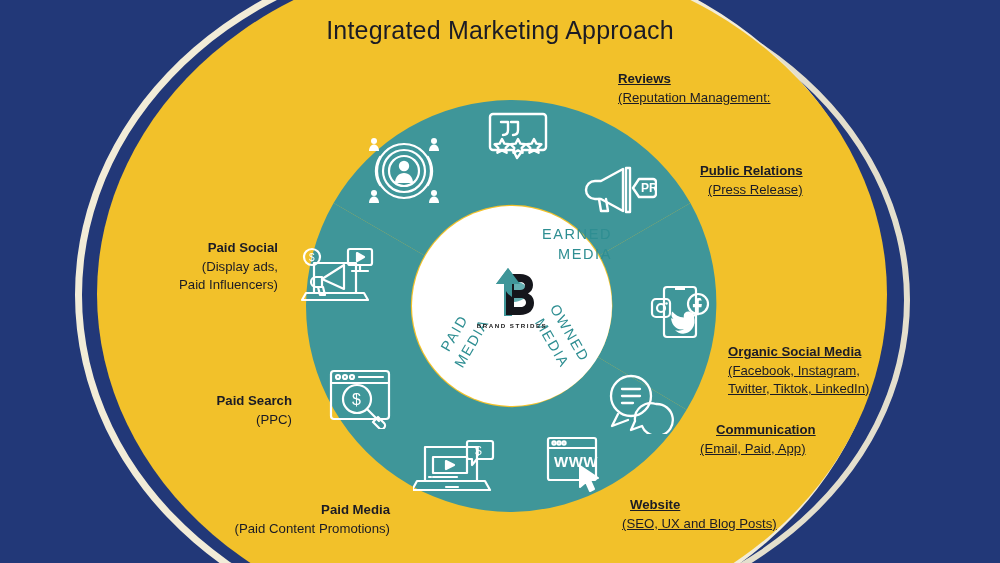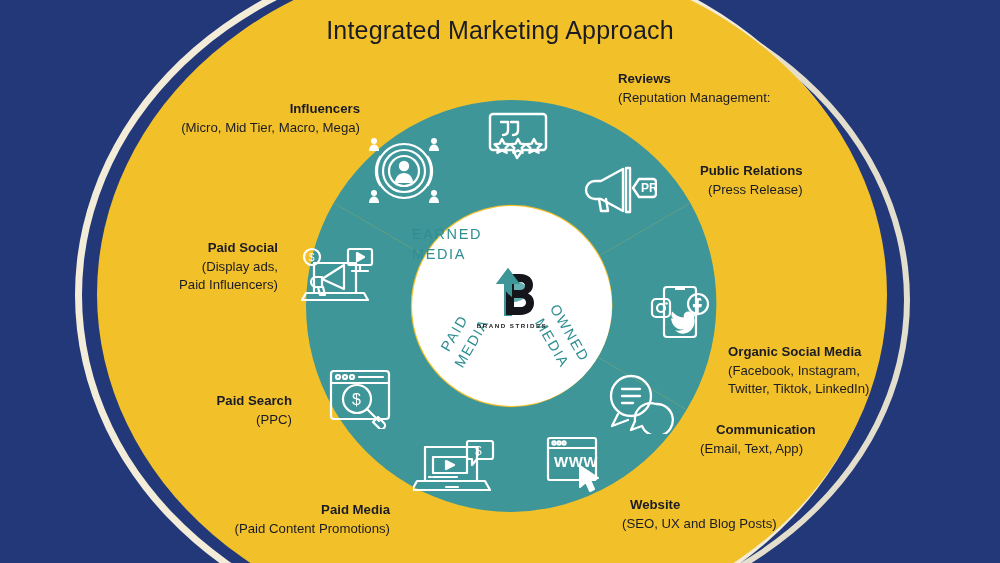--- a/index.html
+++ b/index.html
@@ -73,21 +73,21 @@
     width: 200px;
     height: 200px;
     border-radius: 50%;
     background: #ffffff;
   }
   .hub-earned {
     position: absolute;
     left: 0;
     top: 18px;
     width: 200px;
-    text-align: left;
+    text-align: right;
     color: #2e8e92;
     font-size: 14.5px;
     letter-spacing: 1.6px;
     line-height: 20px;
   }
   .hub-paid {
     position: absolute;
     left: 8px;
     top: 112px;
     width: 86px;
@@ -142,21 +142,21 @@
   
   .label {
     position: absolute;
     color: #1b1b25;
     font-size: 13.2px;
     line-height: 18.5px;
   }
   .label .hd { font-weight: bold; display: block; }
   .label .sub { display: block; }
   .label.right { text-align: right; }
-  .label.left  { text-align: left; }
+  .label.left  { text-align: left; text-decoration: underline; }
 
   
   .ring-icon { position: absolute; }
   .ring-icon svg { display: block; }
 </style>
 </head>
 <body>
 
 <div id="stage">
 
@@ -346,24 +346,20 @@
       <text x="10" y="33" fill="#ffffff" stroke="none" font-family="Liberation Sans, sans-serif" font-size="15" font-weight="bold" letter-spacing="0.5">WWW</text>
       <path d="M36 32 l18 12 -8 2 4 9 -4 2 -4 -9 -6 5 z" fill="#ffffff" stroke="#ffffff" stroke-width="2"></path>
     </svg>
   </div>
 
   <div class="label left" style="left:618px; top:70px; width:250px;">
     <span class="hd">Reviews</span>
     <span class="sub">(Reputation Management:</span>
   </div>
 
-  <div class="label right" style="left:120px; top:100px; width:240px;">
-    <span class="hd">Influencers</span>
-    <span class="sub">(Micro, Mid Tier, Macro, Mega)</span>
-  </div>
 
   <div class="label left" style="left:700px; top:162px; width:220px;">
     <span class="hd">Public Relations</span>
     <span class="sub" style="padding-left:8px;">(Press Release)</span>
   </div>
 
   <div class="label right" style="left:160px; top:239px; width:118px;">
     <span class="hd">Paid Social</span>
     <span class="sub">(Display ads,</span>
     <span class="sub">Paid Influencers)</span>
@@ -375,21 +371,21 @@
     <span class="sub">Twitter, Tiktok, LinkedIn)</span>
   </div>
 
   <div class="label right" style="left:170px; top:392px; width:122px;">
     <span class="hd">Paid Search</span>
     <span class="sub">(PPC)</span>
   </div>
 
   <div class="label left" style="left:700px; top:421px; width:230px;">
     <span class="hd" style="padding-left:6px;margin-left:10px;">Communication</span>
-    <span class="sub">(Email, Text, App)</span>
+    <span class="sub">(Email, Paid, App)</span>
   </div>
 
   <div class="label left" style="left:622px; top:496px; width:240px;">
     <span class="hd" style="padding-left:8px;">Website</span>
     <span class="sub">(SEO, UX and Blog Posts)</span>
   </div>
 
   <div class="label right" style="left:150px; top:501px; width:240px;">
     <span class="hd">Paid Media</span>
     <span class="sub">(Paid Content Promotions)</span>

